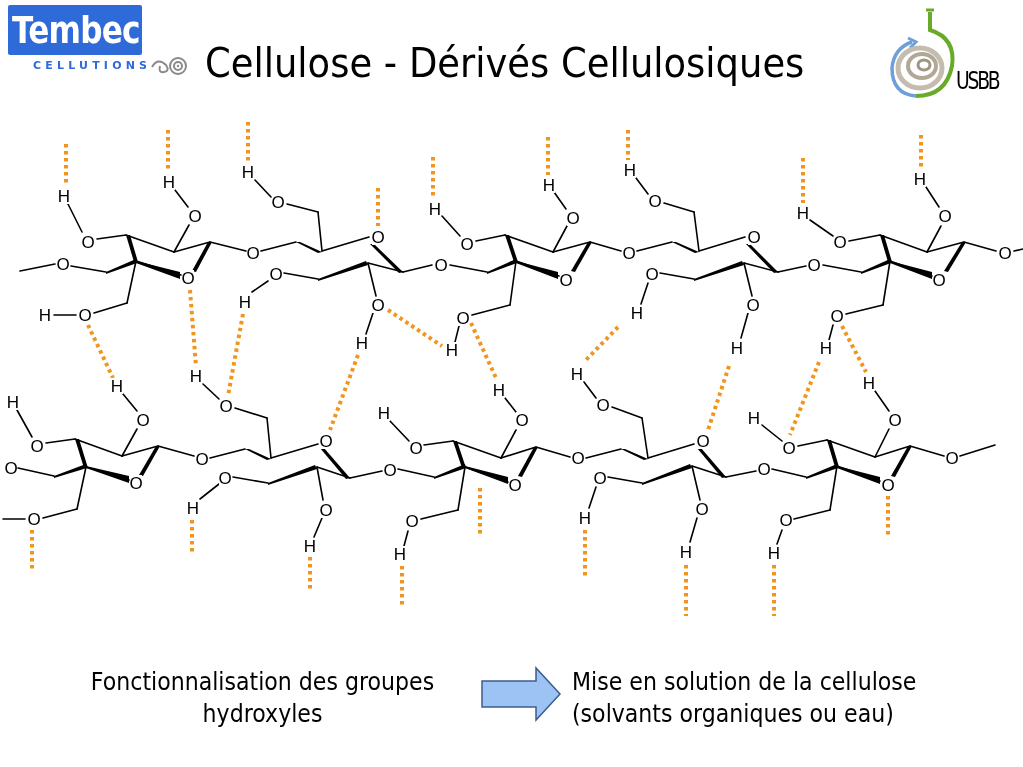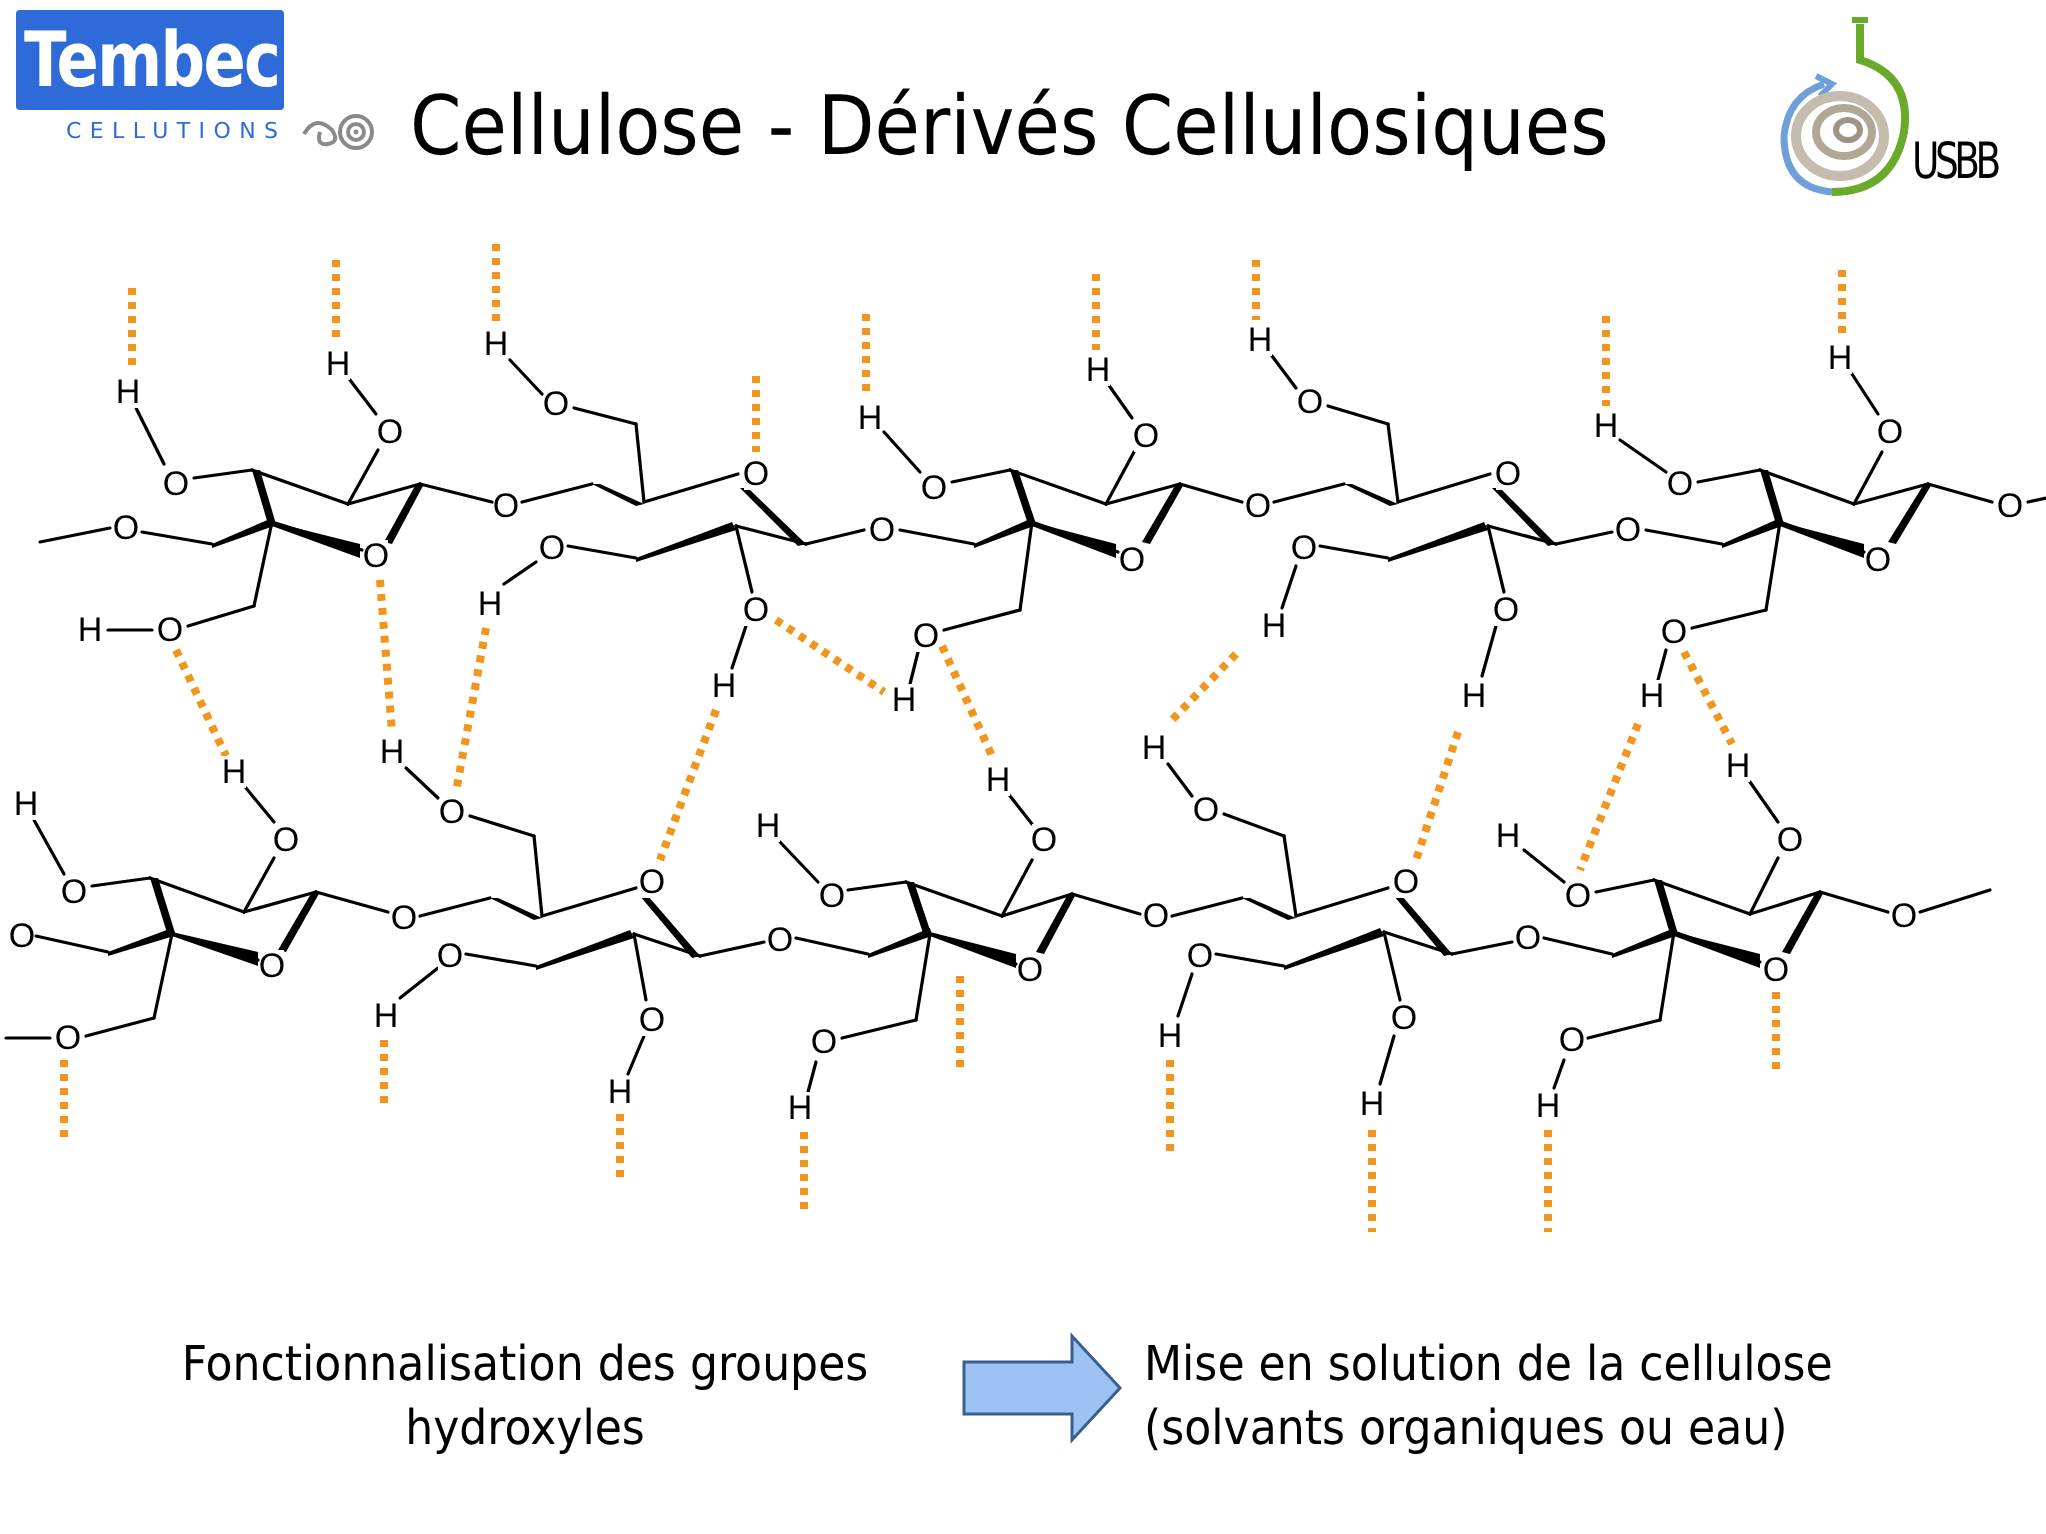--- a/index.html
+++ b/index.html
@@ -5,21 +5,21 @@
   html, body { margin: 0; padding: 0; background: #ffffff; }
   body { width: 1023px; height: 767px; position: relative; overflow: hidden;
          font-family: "DejaVu Sans", sans-serif; color: #000; }
   .logo-left { position: absolute; left: 8px; top: 5px; width: 180px; height: 70px; }
   .tembec-box { position: absolute; left: 0; top: 0; width: 134px; height: 50px;
                 background: #2f6ad9; border-radius: 2px; }
   .tembec-text { position: absolute; left: 4px; top: 1px; width: 128px; text-align: center;
                  color: #fff; font-family: "DejaVu Sans", sans-serif; font-weight: bold;
                  font-size: 38px; letter-spacing: -1px; line-height: 48px;
                  transform: scaleX(0.82); transform-origin: left center; white-space: nowrap; }
-  .cellutions { position: absolute; left: 25px; top: 54px; color: #2f6ad9; font-weight: normal;
+  .cellutions { position: absolute; left: 25px; top: 54px; color: #2f6ad9; font-weight: bold;
                 font-size: 11px; letter-spacing: 4.2px; white-space: nowrap; }
   .swirl { position: absolute; left: 142px; top: 50px; }
   .title { position: absolute; left: 205px; top: 38px; font-size: 41px; line-height: 50px;
            font-family: "DejaVu Sans", sans-serif; white-space: nowrap;
            transform: scaleX(0.9); transform-origin: left top; }
   .logo-right { position: absolute; left: 886px; top: 8px; width: 130px; height: 96px; }
   .usbb-text { position: absolute; left: 70px; top: 58px; font-size: 25px; letter-spacing: -3px;
                font-family: "DejaVu Sans", sans-serif; transform: scaleX(0.75); transform-origin: left top; }
   svg.mol { position: absolute; left: 0; top: 0; }
   .mol text { font-family: "Liberation Sans", sans-serif; font-size: 17px; fill: #000;

